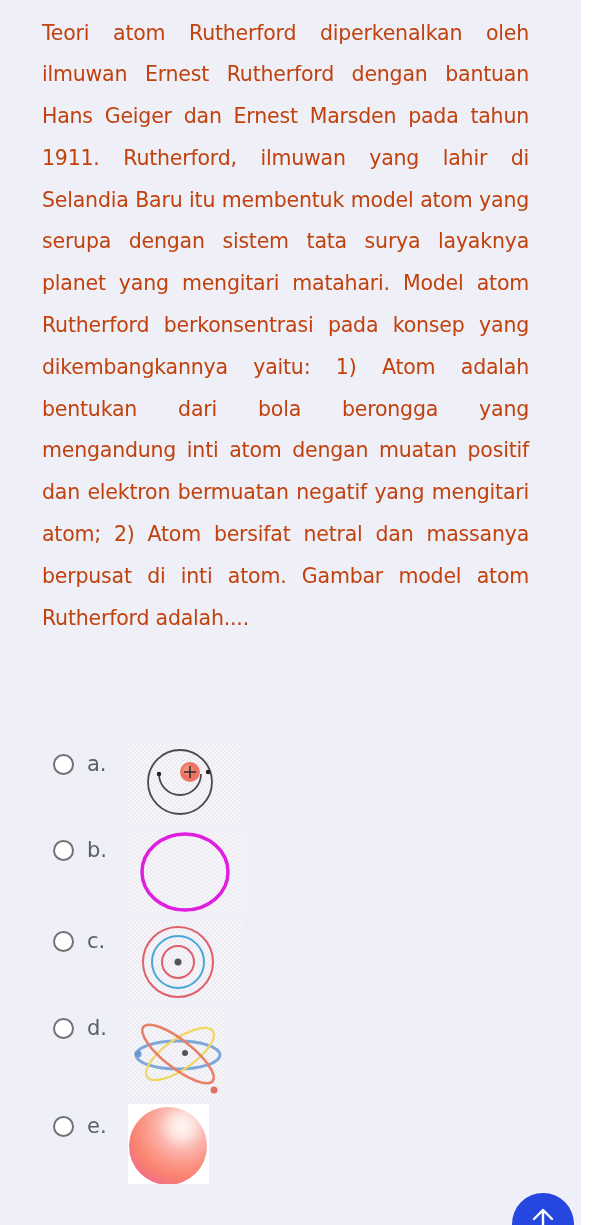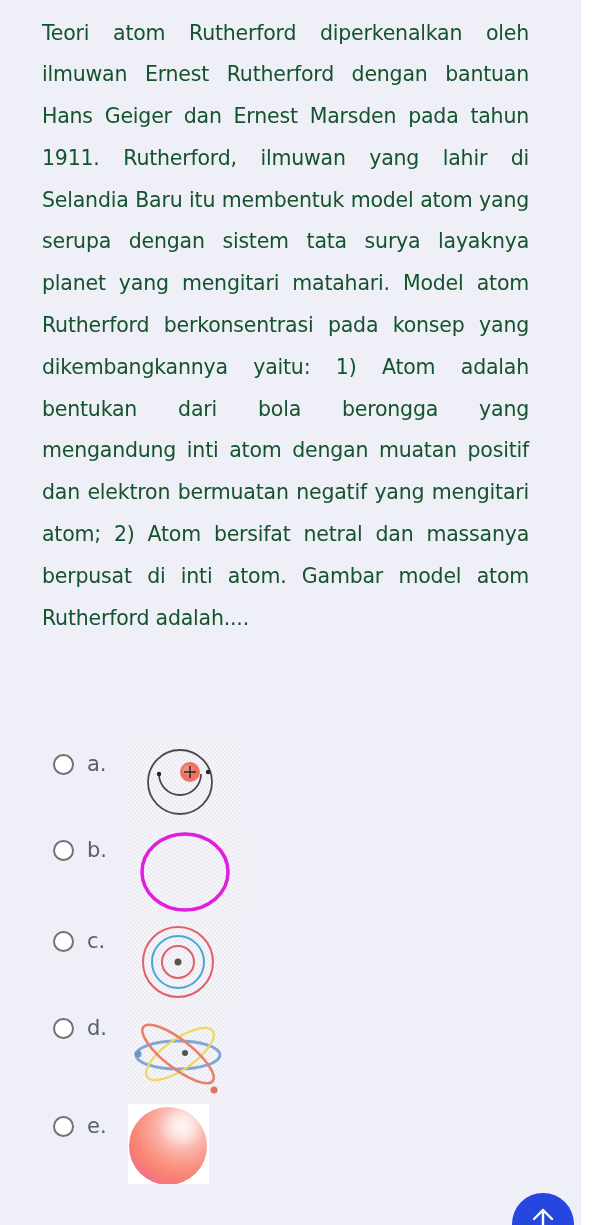--- a/index.html
+++ b/index.html
@@ -5,21 +5,21 @@
     html, body { margin: 0; padding: 0; }
     body {
       width: 600px; height: 1225px; background: #ffffff; position: relative; overflow: hidden;
       font-family: "DejaVu Sans", "Liberation Sans", sans-serif;
     }
     .panel {
       position: absolute; left: 0; top: 0; width: 581px; height: 1225px; background: #eeeff7;
     }
     .question {
       position: absolute; left: 42px; top: -8px; width: 487px;
-      font-size: 20.5px; line-height: 41.8px; color: #14532d;
+      font-size: 20.5px; line-height: 41.8px; color: #c2410c;
       text-align: justify; letter-spacing: -0.2px;
     }
     .option {
       position: absolute; left: 0; width: 581px;
     }
     .radio {
       position: absolute; left: 53px; width: 17px; height: 17px; border-radius: 50%;
       border: 2px solid #6f7276; background: #ffffff; box-sizing: content-box;
     }
     .opt-label {

